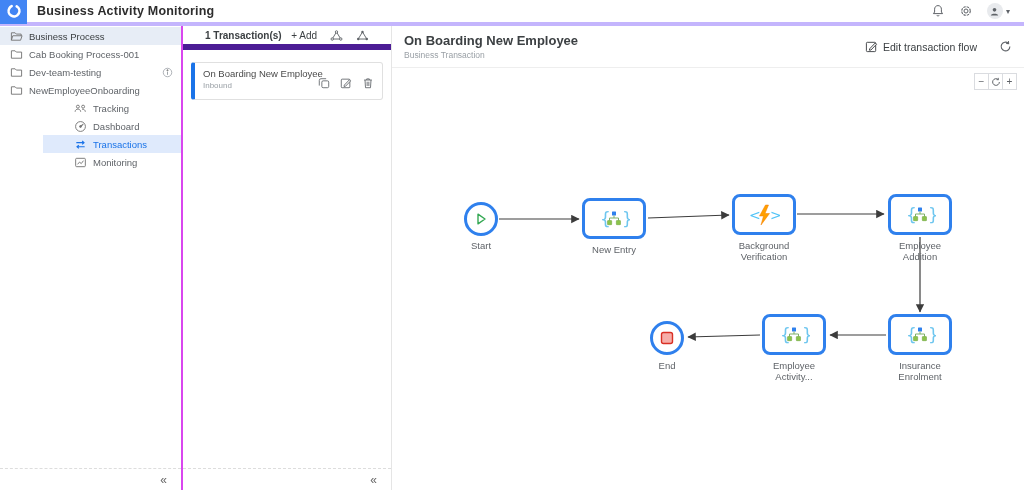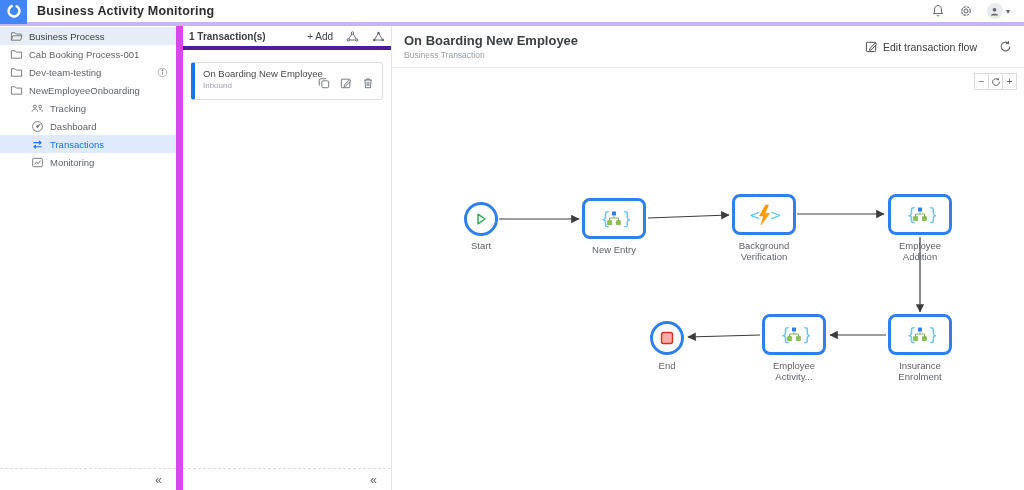--- a/index.html
+++ b/index.html
@@ -12,40 +12,40 @@
             border-bottom:4px solid #c4b5fd; display:flex; align-items:center; z-index:30; }
   .logo { width:27px; height:26px; background:#4285f4; display:flex; align-items:center; justify-content:center; }
   .topbar-title { font-size:12.5px; font-weight:700; color:#2d2d2d; margin-left:10px; letter-spacing:.2px; }
   .topbar-right { margin-left:auto; display:flex; align-items:center; gap:14px; padding-right:14px; }
   .avatar-wrap { display:flex; align-items:center; gap:3px; }
   .avatar { width:16px; height:16px; border-radius:50%; background:#e8eaed; display:flex; align-items:center; justify-content:center; }
   .caret { font-size:8px; color:#5f6368; }
 
   
   .body { position:absolute; top:26px; left:0; right:0; bottom:0; display:flex; }
-  .sidebar { width:183px; border-right:7px solid #d946ef; display:flex; flex-direction:column; background:#fff; }
+  .sidebar { width:183px; border-right:2px solid #d946ef; display:flex; flex-direction:column; background:#fff; }
   .txpanel { width:209px; border-right:1px solid #e5e5e5; display:flex; flex-direction:column; background:#fff; }
   .main { flex:1; display:flex; flex-direction:column; background:#fff; }
 
   
   .nav { flex:1; padding-top:1px; }
   .nav-item { height:18px; display:flex; align-items:center; gap:6px; padding:0 8px 0 10px;
               font-size:9.5px; color:#5f6368; cursor:pointer; white-space:nowrap; }
-  .nav-item.sub { padding-left:31px; }
+  .nav-item.sub { padding-left:31px;margin-left:43px; }
   .nav-item.top-selected { background:#e7edf6; color:#3c4043; }
   .nav-item.active { background:#dfeafc; color:#1a73e8; }
   .nav-item.active svg { stroke:#1a73e8; }
   .nav-item svg { flex:0 0 auto; stroke:#757575; }
   .nav-spacer { flex:1; }
   .panel-foot { height:22px; border-top:1px dashed #ddd; display:flex; align-items:center;
                 justify-content:flex-end; padding-right:14px; color:#666; font-size:12px; }
   .collapse-btn { cursor:pointer; line-height:1; }
 
   
-  .tx-head { height:24px; display:flex; align-items:center; border-bottom:4px solid #4c1d95; padding:0 6px; }
+  .tx-head { height:24px; display:flex; align-items:center; border-bottom:6px solid #4c1d95; padding:0 22px; }
   .tx-count { font-size:10px; font-weight:700; color:#3c4043; }
   .tx-head-actions { margin-left:auto; display:flex; align-items:center; gap:13px; }
   .tx-add { font-size:10px; color:#3c4043; cursor:pointer; }
   .tx-list { flex:1; padding:12px 8px; }
   .tx-card { position:relative; border:1px solid #e0e0e0; border-left:4px solid #1a73e8;
              border-radius:3px; height:38px; padding:5px 8px; background:#fff; cursor:pointer; }
   .tx-card-title { font-size:9.5px; color:#4a4a4a; }
   .tx-card-sub { font-size:8px; color:#9aa0a6; margin-top:2px; }
   .tx-card-actions { position:absolute; right:8px; top:14px; display:flex; gap:10px; }
   .tx-card-actions svg { cursor:pointer; }

